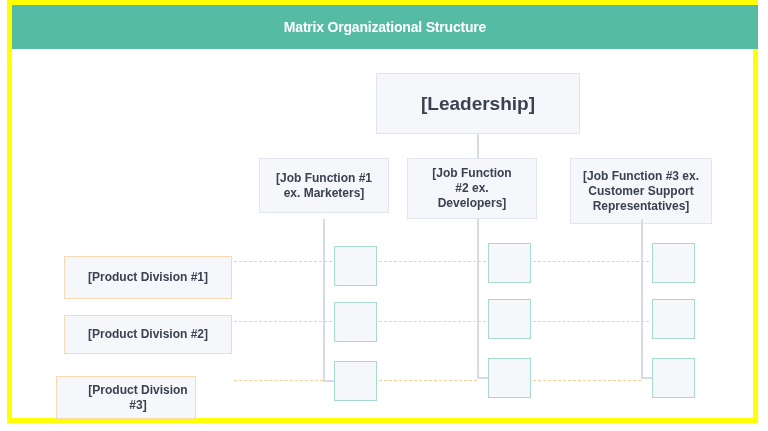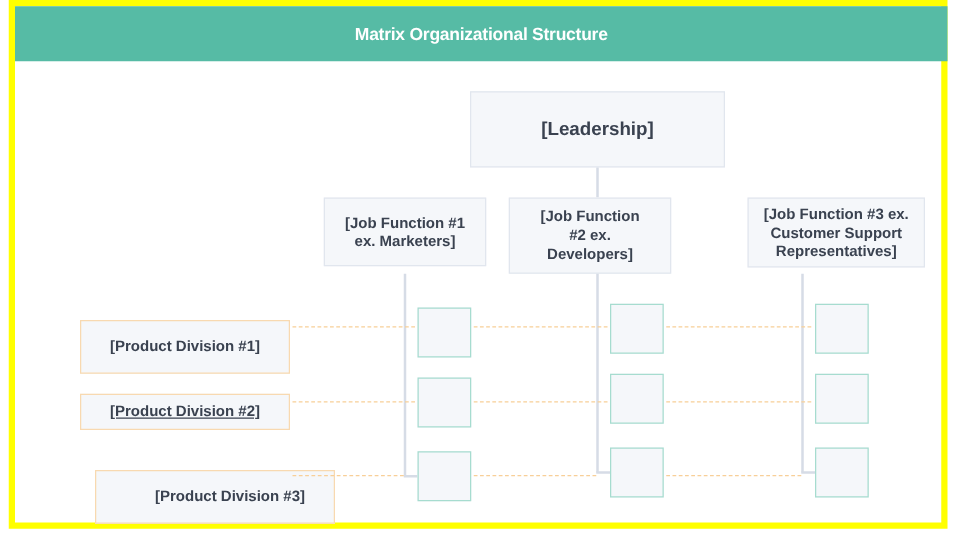--- a/index.html
+++ b/index.html
@@ -1,20 +1,20 @@
 <!DOCTYPE html>
 <html><head>
 <meta charset="utf-8">
 <style>
   html, body { margin:0; padding:0; background:#fff; }
   body { width:768px; height:431px; position:relative; overflow:hidden; font-family:"Liberation Sans", sans-serif; }
   .frame { position:absolute; left:7px; top:0; width:751px; height:423px; border:5px solid #FFFF00; border-top-width:5px; box-sizing:border-box; background:#fff; }
   .header { position:absolute; left:12px; top:5px; width:746px; height:44px; background:#56BBA5; color:#fff; font-weight:bold; font-size:14px; display:flex; align-items:center; justify-content:center; letter-spacing:-0.2px;text-align:center; }
   .node { position:absolute; box-sizing:border-box; background:#F5F7FA; border:1.5px solid #E1E6EE; display:flex; align-items:center; justify-content:center; text-align:center; color:#3A4250; font-weight:bold; font-size:12px; line-height:15px; }
-  .lead { font-size:15px; }
+  .lead { font-size:19px; }
   .div { border-color:#F8D9B0;margin-top:18px; }
   .cell { position:absolute; box-sizing:border-box; background:#F5F7FA; border:1.5px solid #A6DCCF; width:43px; height:40px; }
   .vline { position:absolute; width:1.5px; background:#D6DCE6; }
   .hstub { position:absolute; height:1.5px; background:#D6DCE6; }
   .dash { position:absolute; height:0; border-top:1.8px dashed #F8CF98; }
 </style>
 </head>
 <body>
 
 <div class="frame"></div>
@@ -24,38 +24,38 @@
   <span>[Leadership]</span>
 </div>
 <div class="vline" style="left:477px;top:134px;height:24px;"></div>
 
 <div class="node" style="left:259px;top:158px;width:130px;height:55px;padding:0 14px;">
   <span>[Job Function #1 ex. Marketers]</span>
 </div>
 <div class="node" style="left:407px;top:158px;width:130px;height:61px;padding:0 20px;">
   <span>[Job Function #2 ex. Developers]</span>
 </div>
-<div class="node" style="left:598px;top:158px;width:142px;height:56px;padding:0 10px;">
+<div class="node" style="left:570px;top:158px;width:142px;height:66px;padding:0 10px;">
   <span>[Job Function #3 ex. Customer Support Representatives]</span>
 </div>
 
 <div class="vline" style="left:323px;top:219px;height:162px;"></div>
 <div class="hstub" style="left:323px;top:380px;width:11px;"></div>
 <div class="vline" style="left:477px;top:219px;height:159px;"></div>
 <div class="hstub" style="left:477px;top:377px;width:11px;"></div>
 <div class="vline" style="left:641px;top:219px;height:159px;"></div>
 <div class="hstub" style="left:641px;top:377px;width:11px;"></div>
 
 <div class="node div" style="left:64px;top:238px;width:168px;height:43px;">
   <span>[Product Division #1]</span>
 </div>
-<div class="node div" style="left:64px;top:297px;width:168px;height:29px;text-decoration:underline;">
+<div class="node div" style="left:64px;top:297px;width:168px;height:39px;">
   <span>[Product Division #2]</span>
 </div>
-<div class="node div" style="left:76px;top:358px;width:192px;height:43px;padding-left:24px;">
+<div class="node div" style="left:56px;top:358px;width:140px;height:43px;padding-left:24px;">
   <span>[Product Division #3]</span>
 </div>
 
 <div class="dash" style="left:234px;top:261px;width:98px;"></div>
 <div class="dash" style="left:379px;top:261px;width:107px;"></div>
 <div class="dash" style="left:533px;top:261px;width:116px;"></div>
 
 <div class="dash" style="left:234px;top:321px;width:98px;"></div>
 <div class="dash" style="left:379px;top:321px;width:107px;"></div>
 <div class="dash" style="left:533px;top:321px;width:116px;"></div>

